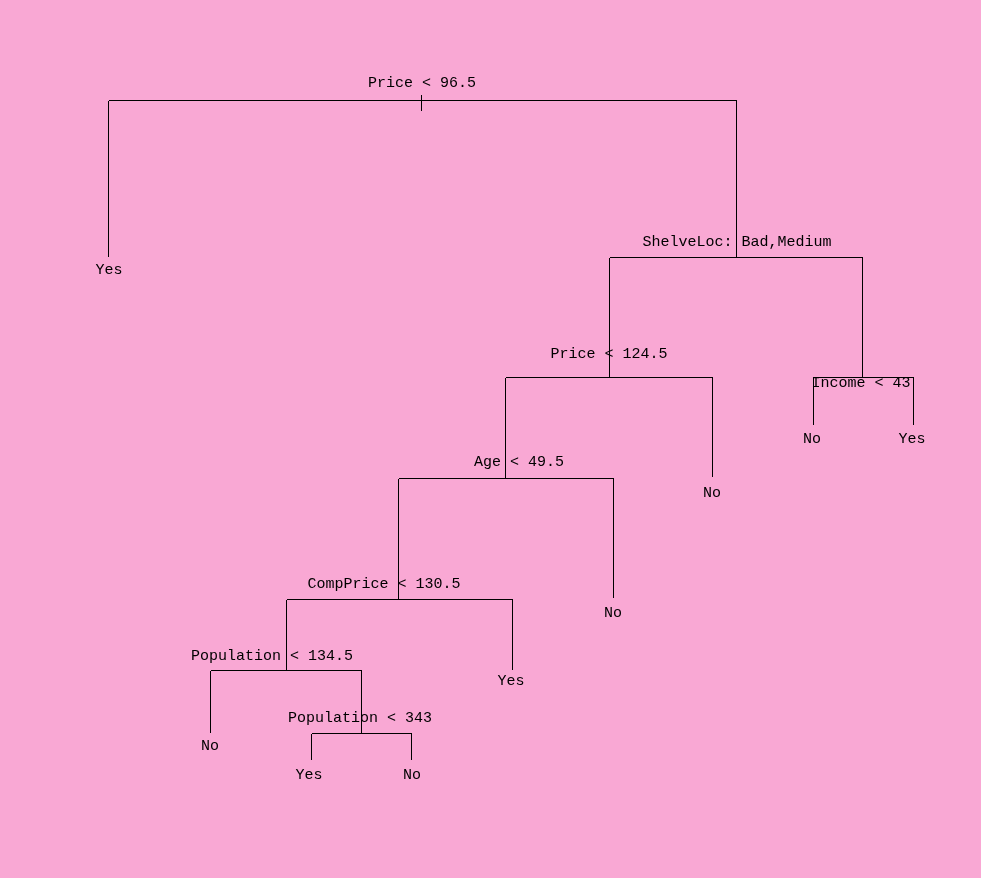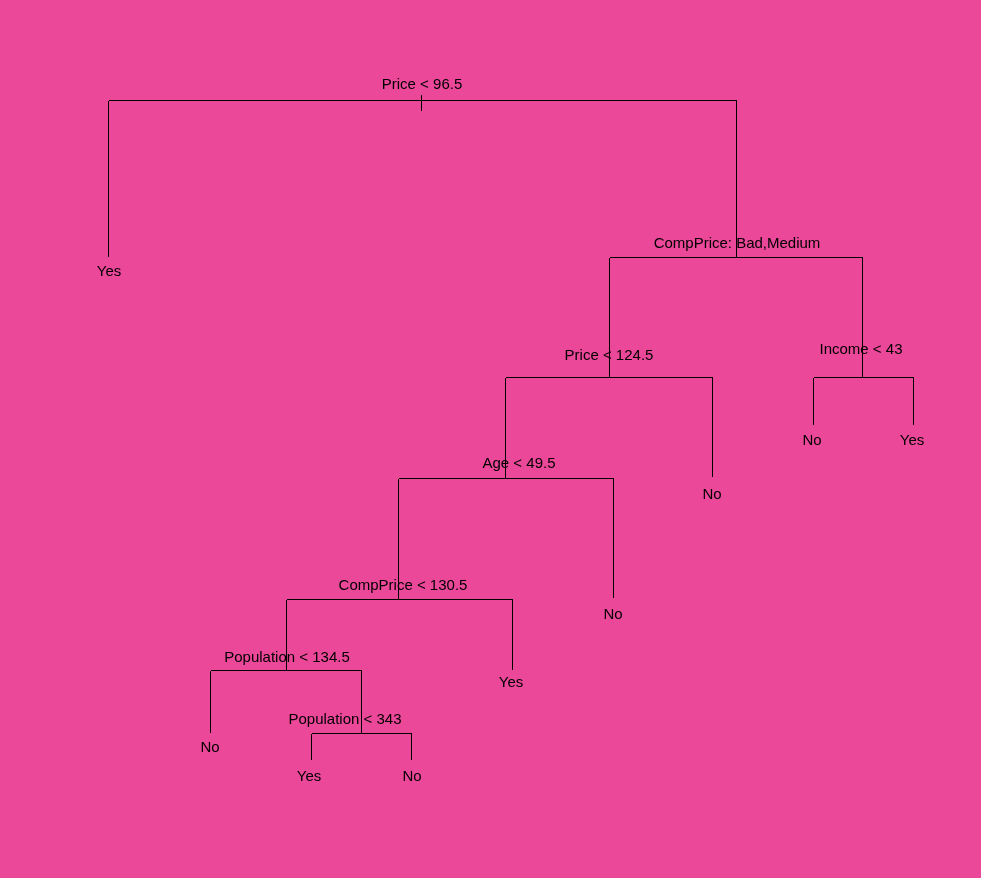--- a/index.html
+++ b/index.html
@@ -4,23 +4,23 @@
 <style>
   html, body {
     margin: 0;
     padding: 0;
     background: #ffffff;
   }
   .plot-canvas {
     position: relative;
     width: 981px;
     height: 878px;
-    background: #ec4899;
+    background: #f9a8d4;
     overflow: hidden;
-    font-family: Liberation Sans, sans-serif;
+    font-family: Liberation Mono, monospace;
   }
   .plot-canvas svg {
     position: absolute;
     left: 0;
     top: 0;
   }
   .node-label {
     position: absolute;
     transform: translateX(-50%);
     font-size: 15px;
@@ -84,33 +84,33 @@
       <g>
         <path d="M311.5,733.5 L411.5,733.5"></path>
         <path d="M311.5,733.5 L311.5,760"></path>
         <path d="M411.5,733.5 L411.5,760"></path>
       </g>
     </g>
   </svg>
 
   <div class="node-label" style="left:422px; top:76px">Price &lt; 96.5</div>
 
-  <div class="node-label" style="left:737px; top:235px">CompPrice: Bad,Medium</div>
+  <div class="node-label" style="left:737px; top:235px">ShelveLoc: Bad,Medium</div>
 
   <div class="node-label" style="left:609px; top:347px">Price &lt; 124.5</div>
 
-  <div class="node-label" style="left:861px; top:341px">Income &lt; 43</div>
+  <div class="node-label" style="left:861px; top:376px">Income &lt; 43</div>
 
   <div class="node-label" style="left:519px; top:455px">Age &lt; 49.5</div>
 
-  <div class="node-label" style="left:403px; top:577px">CompPrice &lt; 130.5</div>
+  <div class="node-label" style="left:384px; top:577px">CompPrice &lt; 130.5</div>
 
-  <div class="node-label" style="left:287px; top:649px">Population &lt; 134.5</div>
+  <div class="node-label" style="left:272px; top:649px">Population &lt; 134.5</div>
 
-  <div class="node-label" style="left:345px; top:711px">Population &lt; 343</div>
+  <div class="node-label" style="left:360px; top:711px">Population &lt; 343</div>
 
   <div class="node-label" style="left:109px; top:263px">Yes</div>
 
   <div class="node-label" style="left:812px; top:432px">No</div>
 
   <div class="node-label" style="left:912px; top:432px">Yes</div>
 
   <div class="node-label" style="left:712px; top:486px">No</div>
 
   <div class="node-label" style="left:613px; top:606px">No</div>

